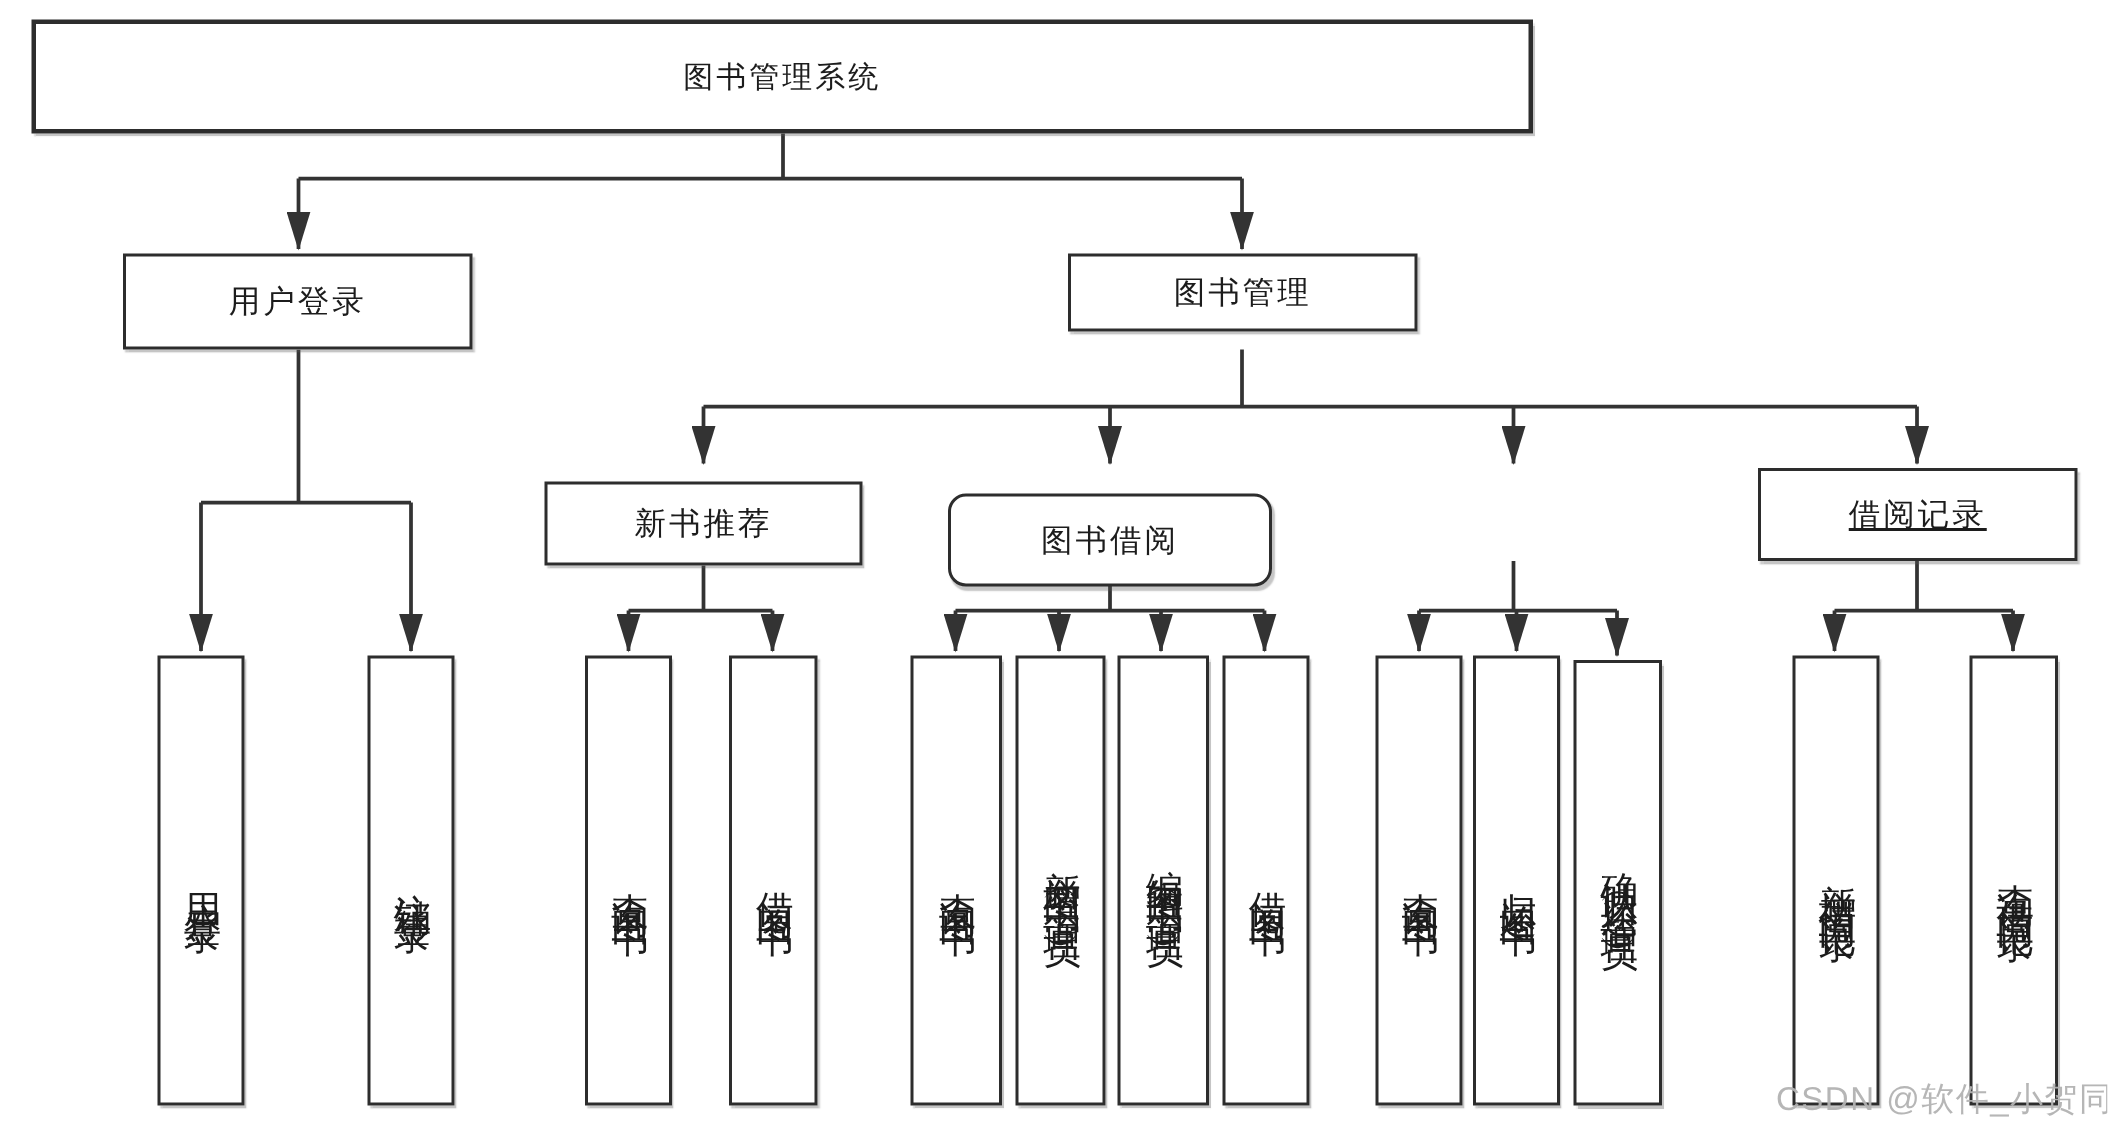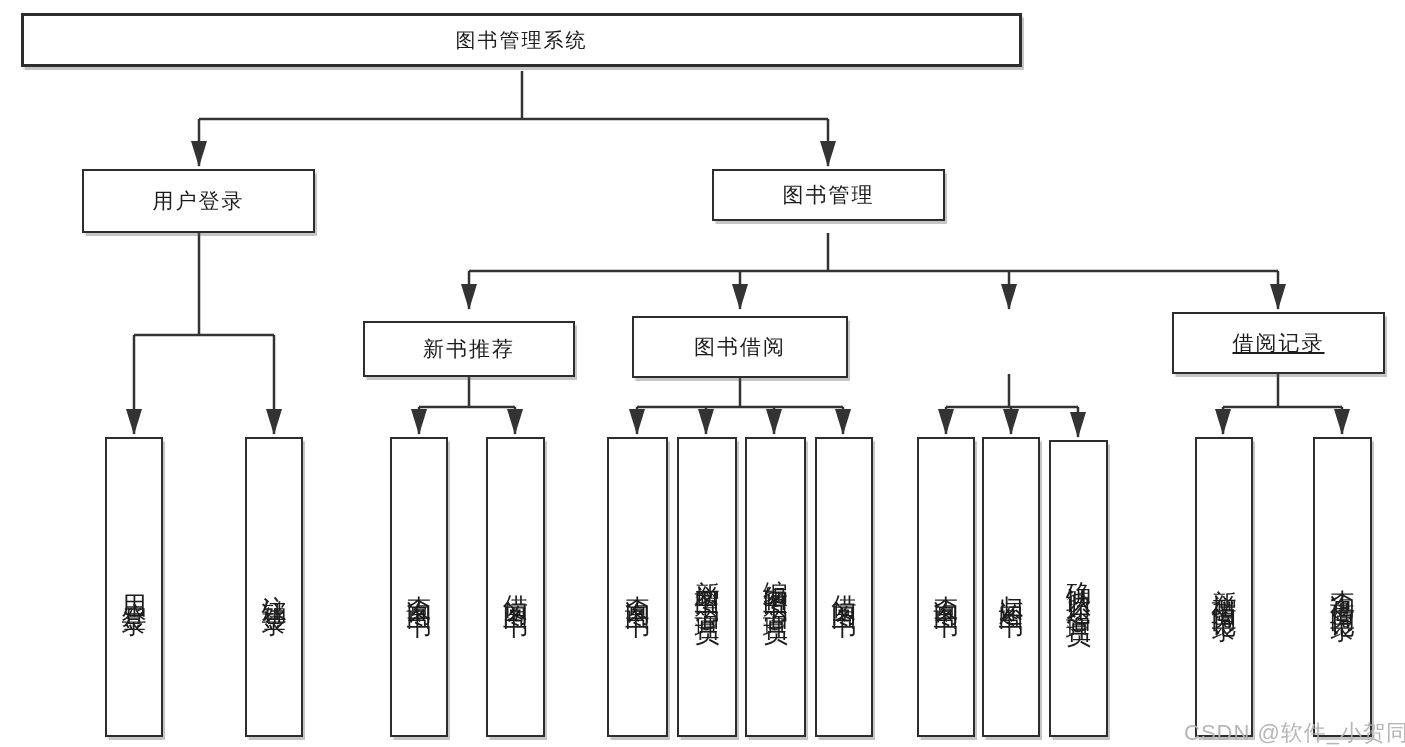--- a/index.html
+++ b/index.html
@@ -50,25 +50,25 @@
     position: absolute;
     left: 1184px;
     top: 718px;
     font-size: 22px;
     color: rgba(178,178,178,0.95);
     letter-spacing: 1px;
     white-space: nowrap;
     z-index: 2;
   }
   
-  .n-root            { left: 21px;   top: 13px;  width: 1001px; height: 54px; }
+  .n-root            { left: 21px;   top: 13px;  width: 1001px; height: 76px; }
   .n-user-login      { left: 82px;   top: 169px; width: 233px;  height: 64px; }
   .n-book-mgmt       { left: 712px;  top: 169px; width: 233px;  height: 52px; }
   .n-new-book        { left: 363px;  top: 321px; width: 212px;  height: 56px; }
-  .n-book-borrow     { left: 632px;  top: 316px; width: 216px;  height: 62px; }
+  .n-book-borrow     { left: 632px;  top: 329px; width: 216px;  height: 62px; border-radius: 12px; }
   .n-current-borrow  { left: 903px;  top: 312px; width: 214px;  height: 62px; }
   .n-borrow-records  { left: 1172px; top: 312px; width: 213px;  height: 62px; text-decoration: underline; }
   .n-leaf-login      { left: 105px;  top: 437px; width: 58px; height: 300px; }
   .n-leaf-logout     { left: 245px;  top: 437px; width: 58px; height: 300px; }
   .n-leaf-nb-query   { left: 390px;  top: 437px; width: 58px; height: 300px; }
   .n-leaf-nb-borrow  { left: 486px;  top: 437px; width: 59px; height: 300px; }
   .n-leaf-bb-query   { left: 607px;  top: 437px; width: 61px; height: 300px; }
   .n-leaf-bb-add     { left: 677px;  top: 437px; width: 60px; height: 300px; }
   .n-leaf-bb-edit    { left: 745px;  top: 437px; width: 61px; height: 300px; }
   .n-leaf-bb-borrow  { left: 815px;  top: 437px; width: 58px; height: 300px; }

